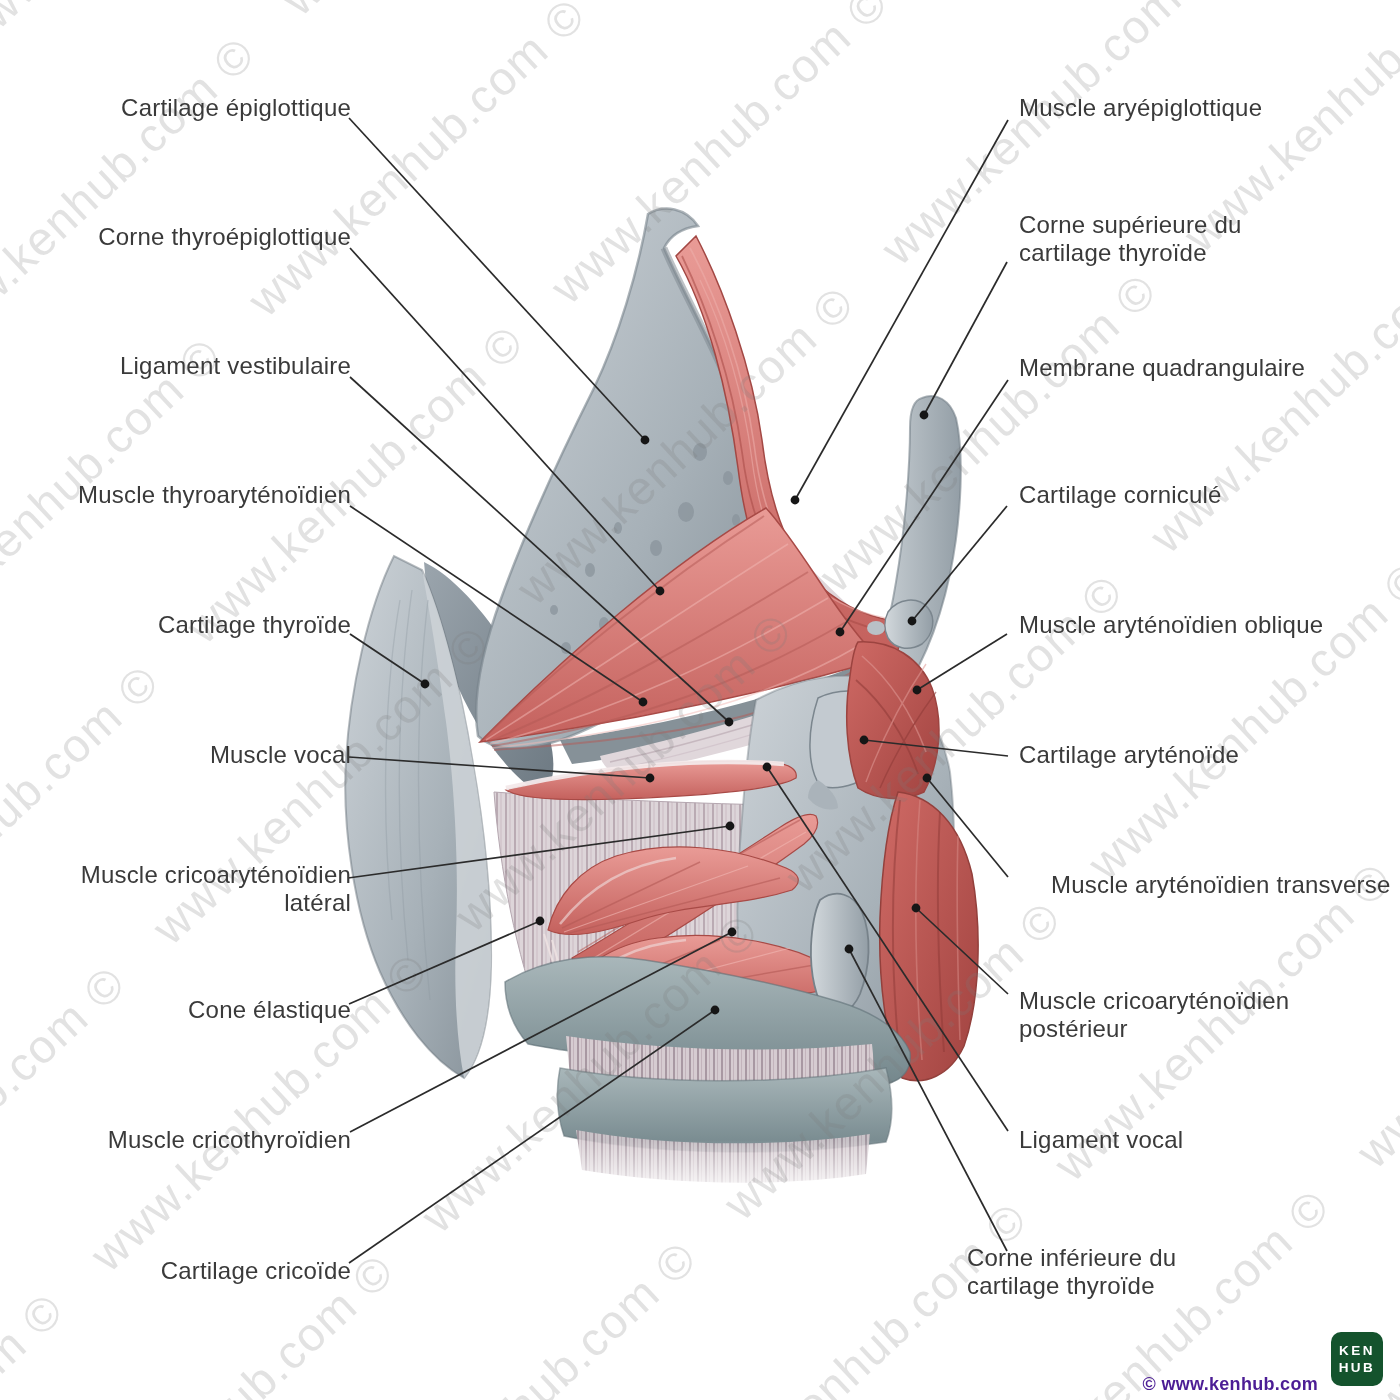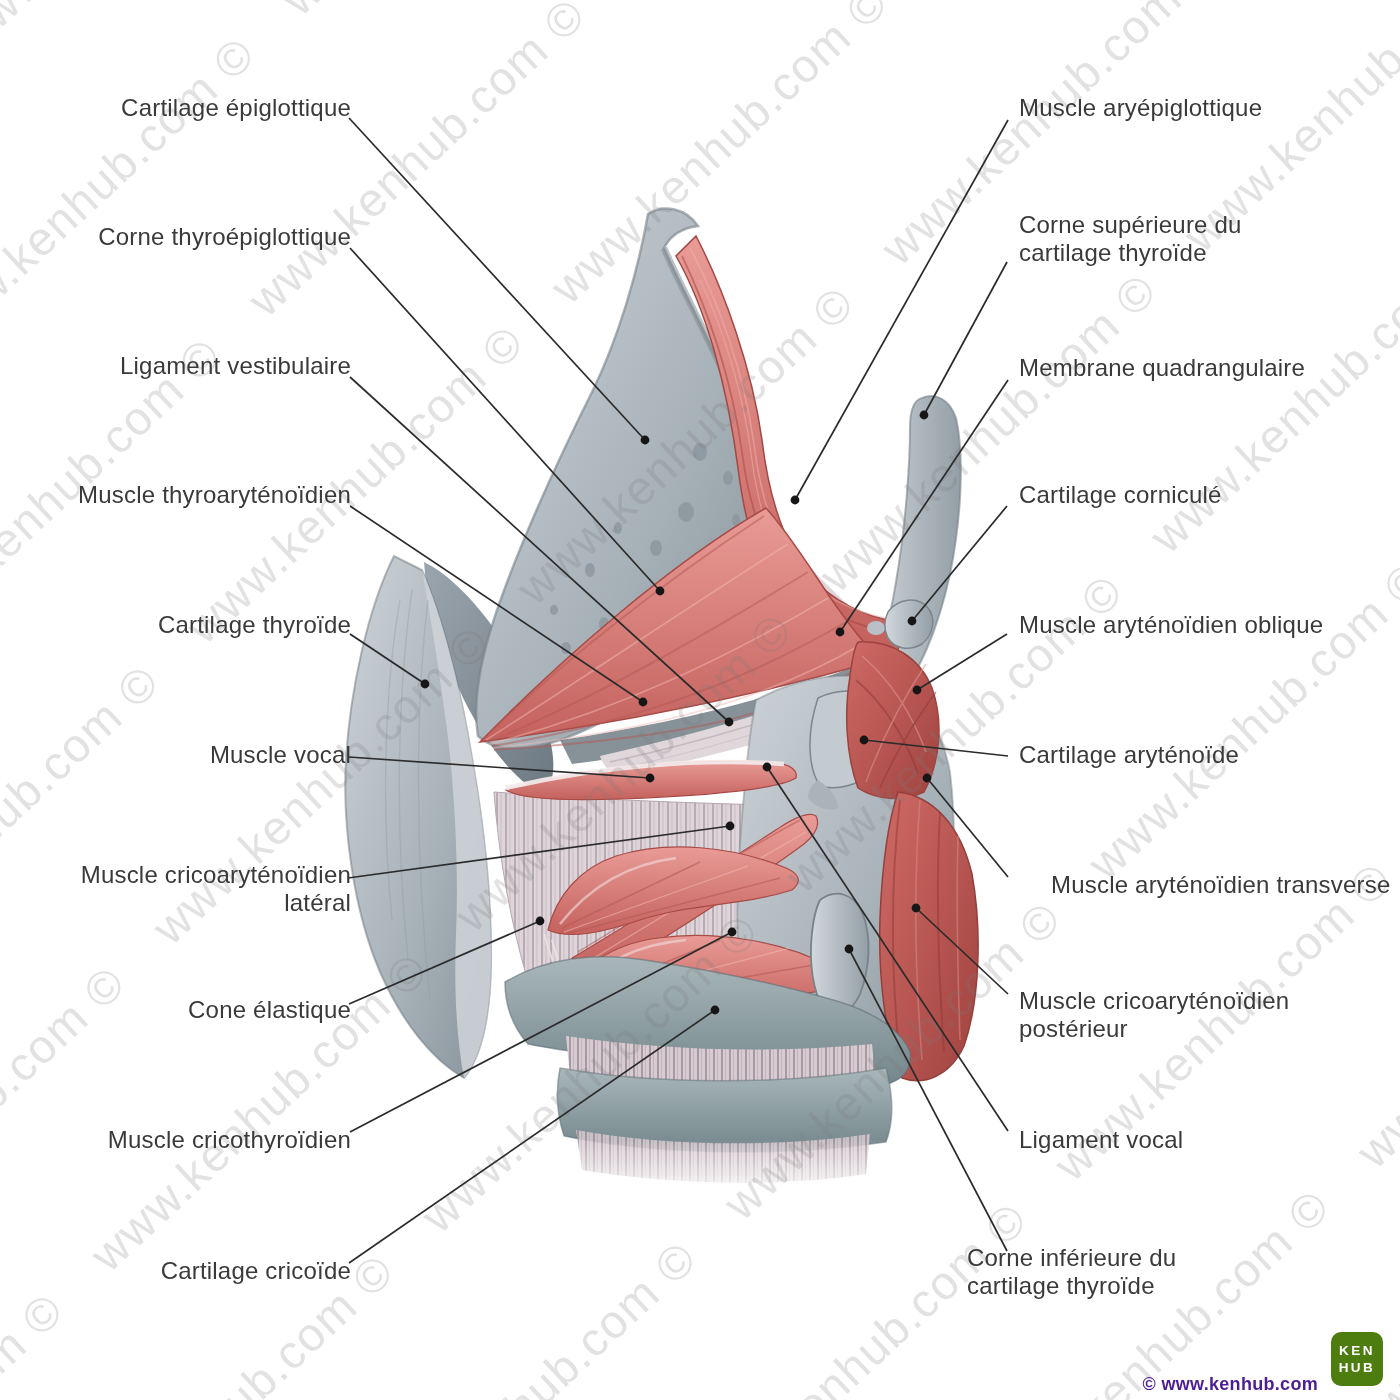--- a/index.html
+++ b/index.html
@@ -306,17 +306,17 @@
       <div class="label right" style="left: 1019px; top: 755px;">Cartilage aryténoïde</div>
       <div class="label right" style="left: 1019px; top: 885px; margin-left: 32px;">Muscle aryténoïdien transverse</div>
       <div class="label right" style="left: 1019px; top: 1015px;">Muscle cricoaryténoïdien
 postérieur</div>
       <div class="label right" style="left: 1019px; top: 1140px;">Ligament vocal</div>
       <div class="label right" style="left: 967px; top: 1272px;">Corne inférieure du
 cartilage thyroïde</div>
     </div>
 
   <div class="copyright">© www.kenhub.com</div>
-  <div class="logo" style="background: #4d7c0f;">
+  <div class="logo" style="background: #14532d;">
     <span>KEN</span>
     <span>HUB</span>
   </div>
 </div>
 
 </body></html>

